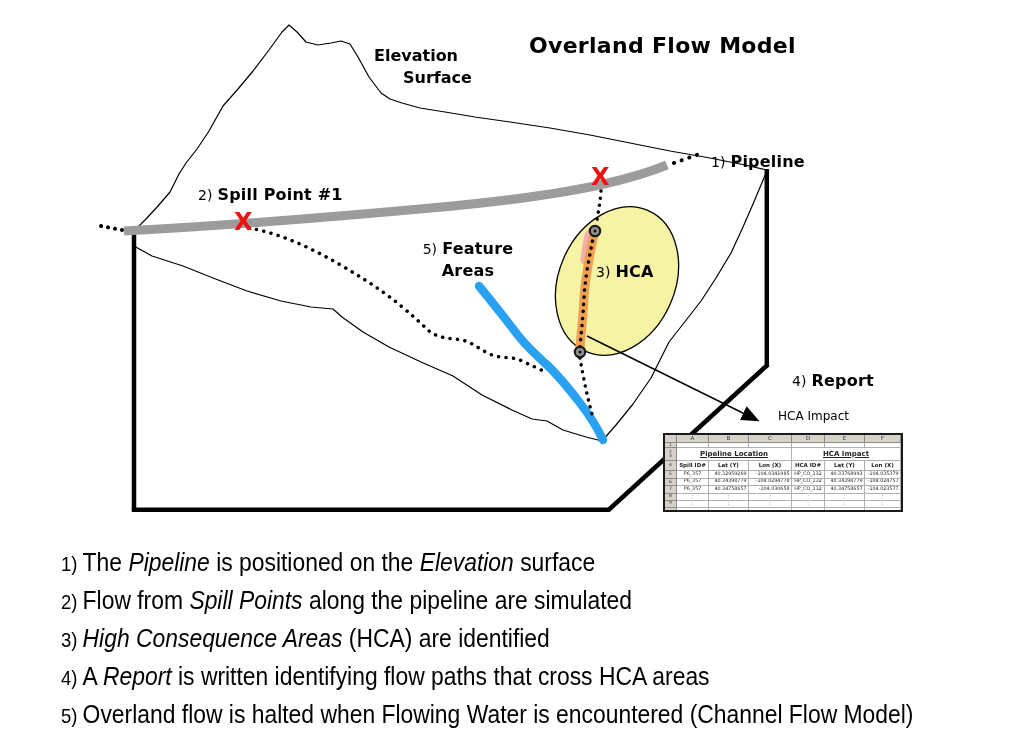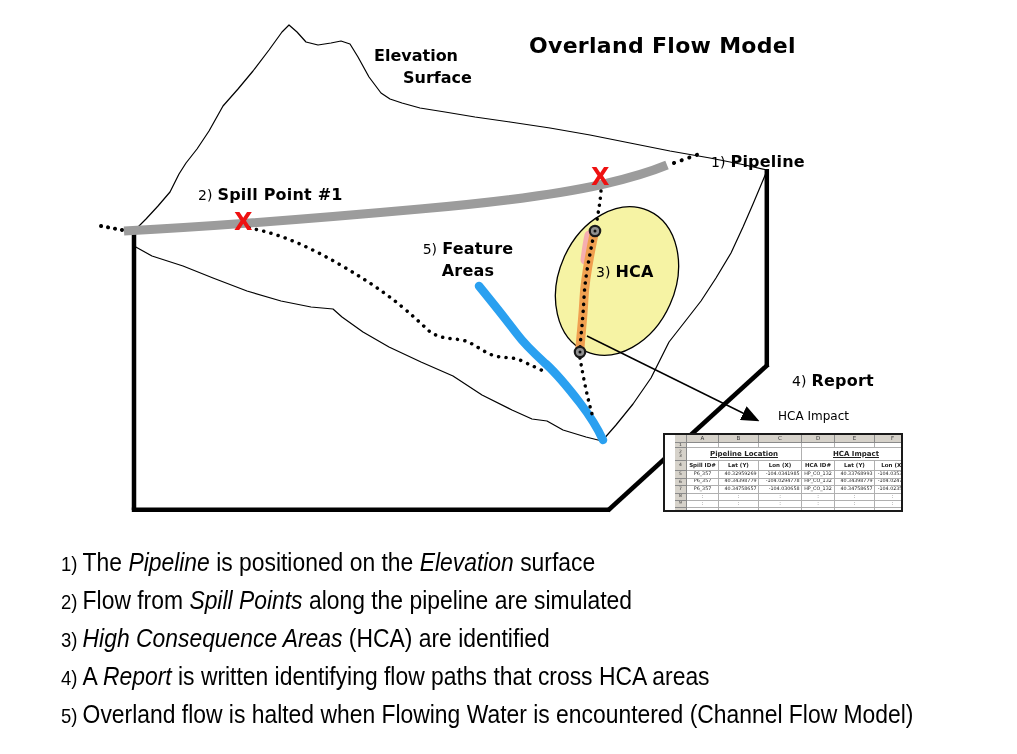--- a/index.html
+++ b/index.html
@@ -15,21 +15,20 @@
   .elev{font-weight:bold;font-size:16px}
   .spill-x{position:absolute;z-index:3;color:#ee1111;font-weight:bold;font-size:24px;line-height:1}
   .hca-impact{position:absolute;left:778px;top:409px;font-size:12px;z-index:3;white-space:nowrap}
   .flowing{position:absolute;left:412px;top:238px;width:112px;text-align:center;z-index:3;line-height:1.35}
 
   
   .rpt{
     position:absolute;left:663px;top:433px;width:240px;height:79px;z-index:2;
     background:#fff;border:2px solid #1a1a1a;box-sizing:border-box;overflow:hidden;
     font-family:"DejaVu Sans",sans-serif;
-    padding-left:10px;
   }
   .xrow{display:grid;grid-template-columns:12px 32px 40px 43px 33px 40px 36px}
   .xcell{
     border-right:.8px solid #b0b0b0;border-bottom:.8px solid #b0b0b0;
     display:flex;align-items:center;justify-content:center;
     font-size:5px;line-height:1;color:#222;overflow:hidden;
   }
   .rn{background:#d6d2ca;border-right:.8px solid #8a8a8a;border-bottom:.8px solid #8a8a8a;
       font-size:4.5px;color:#333;white-space:pre-line;text-align:center}
   .letter{background:#d6d2ca;border-right:.8px solid #8a8a8a;border-bottom:.8px solid #8a8a8a;

